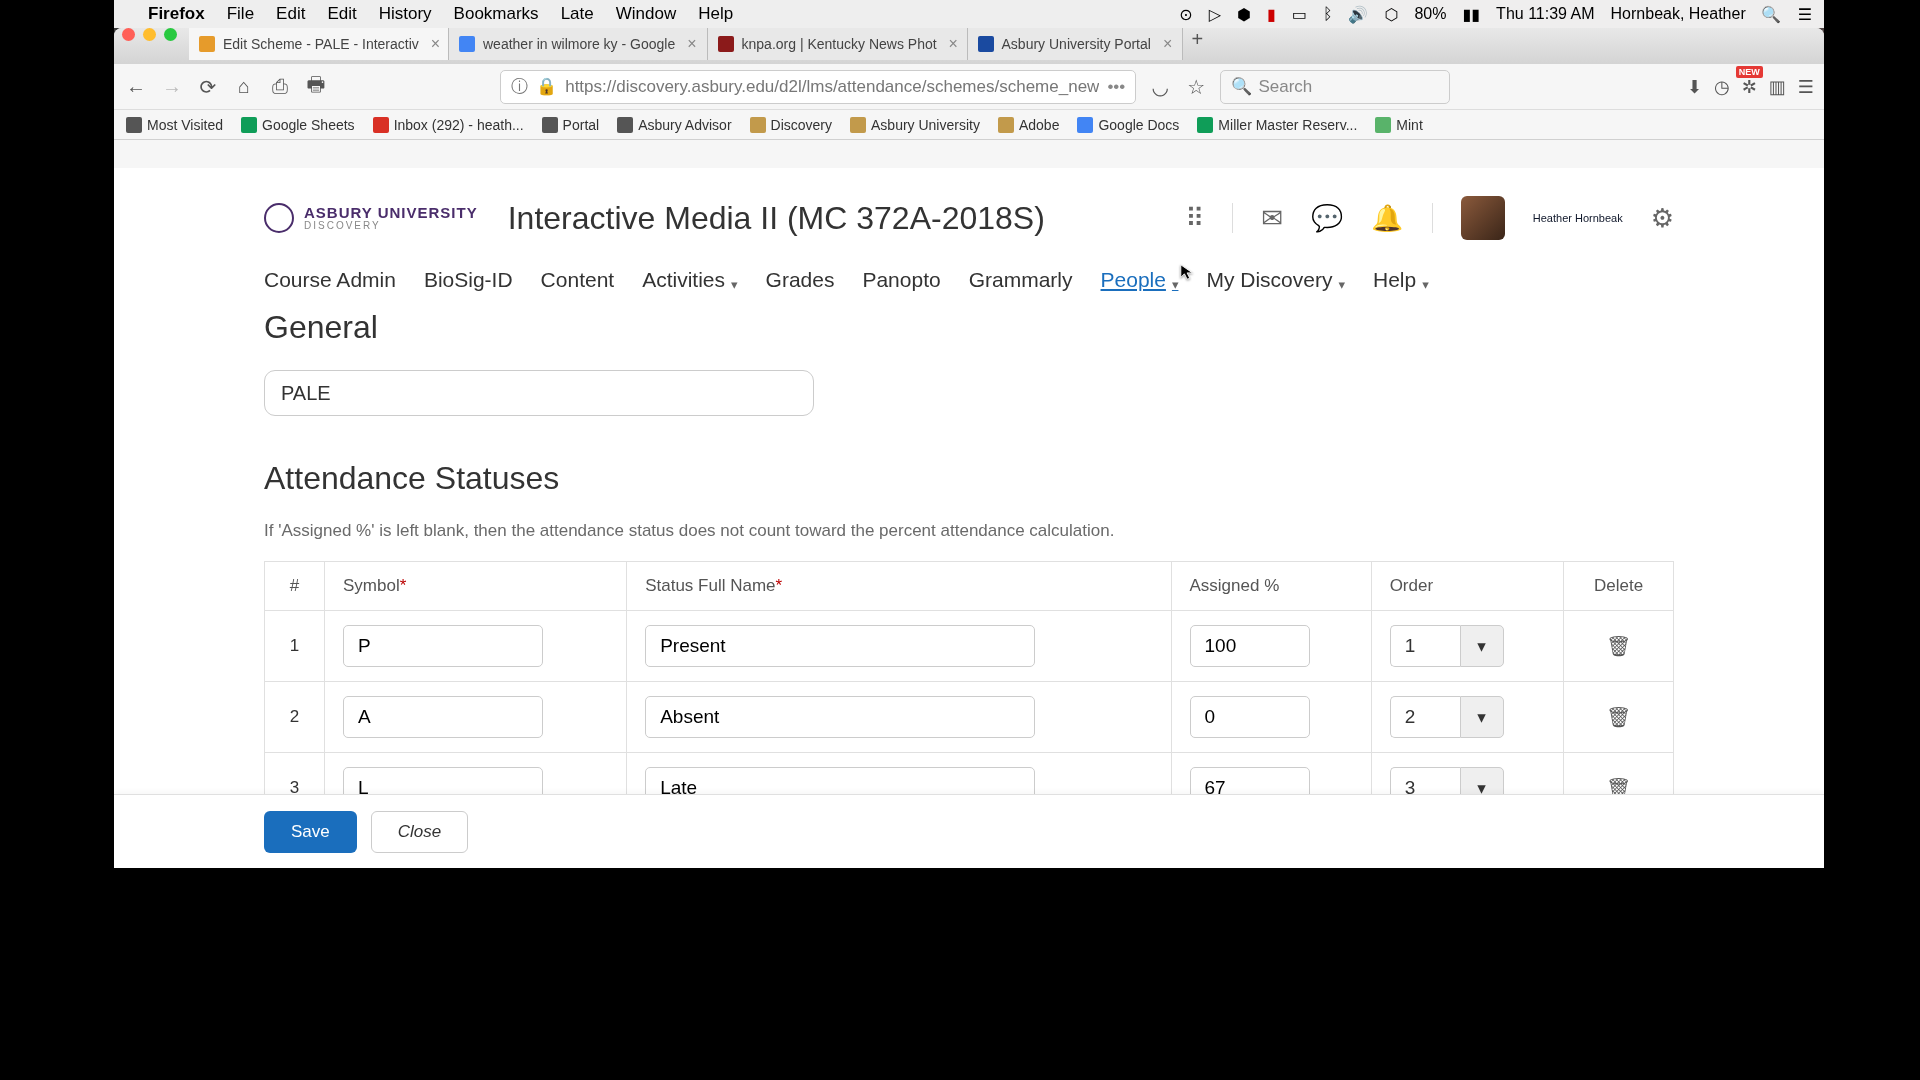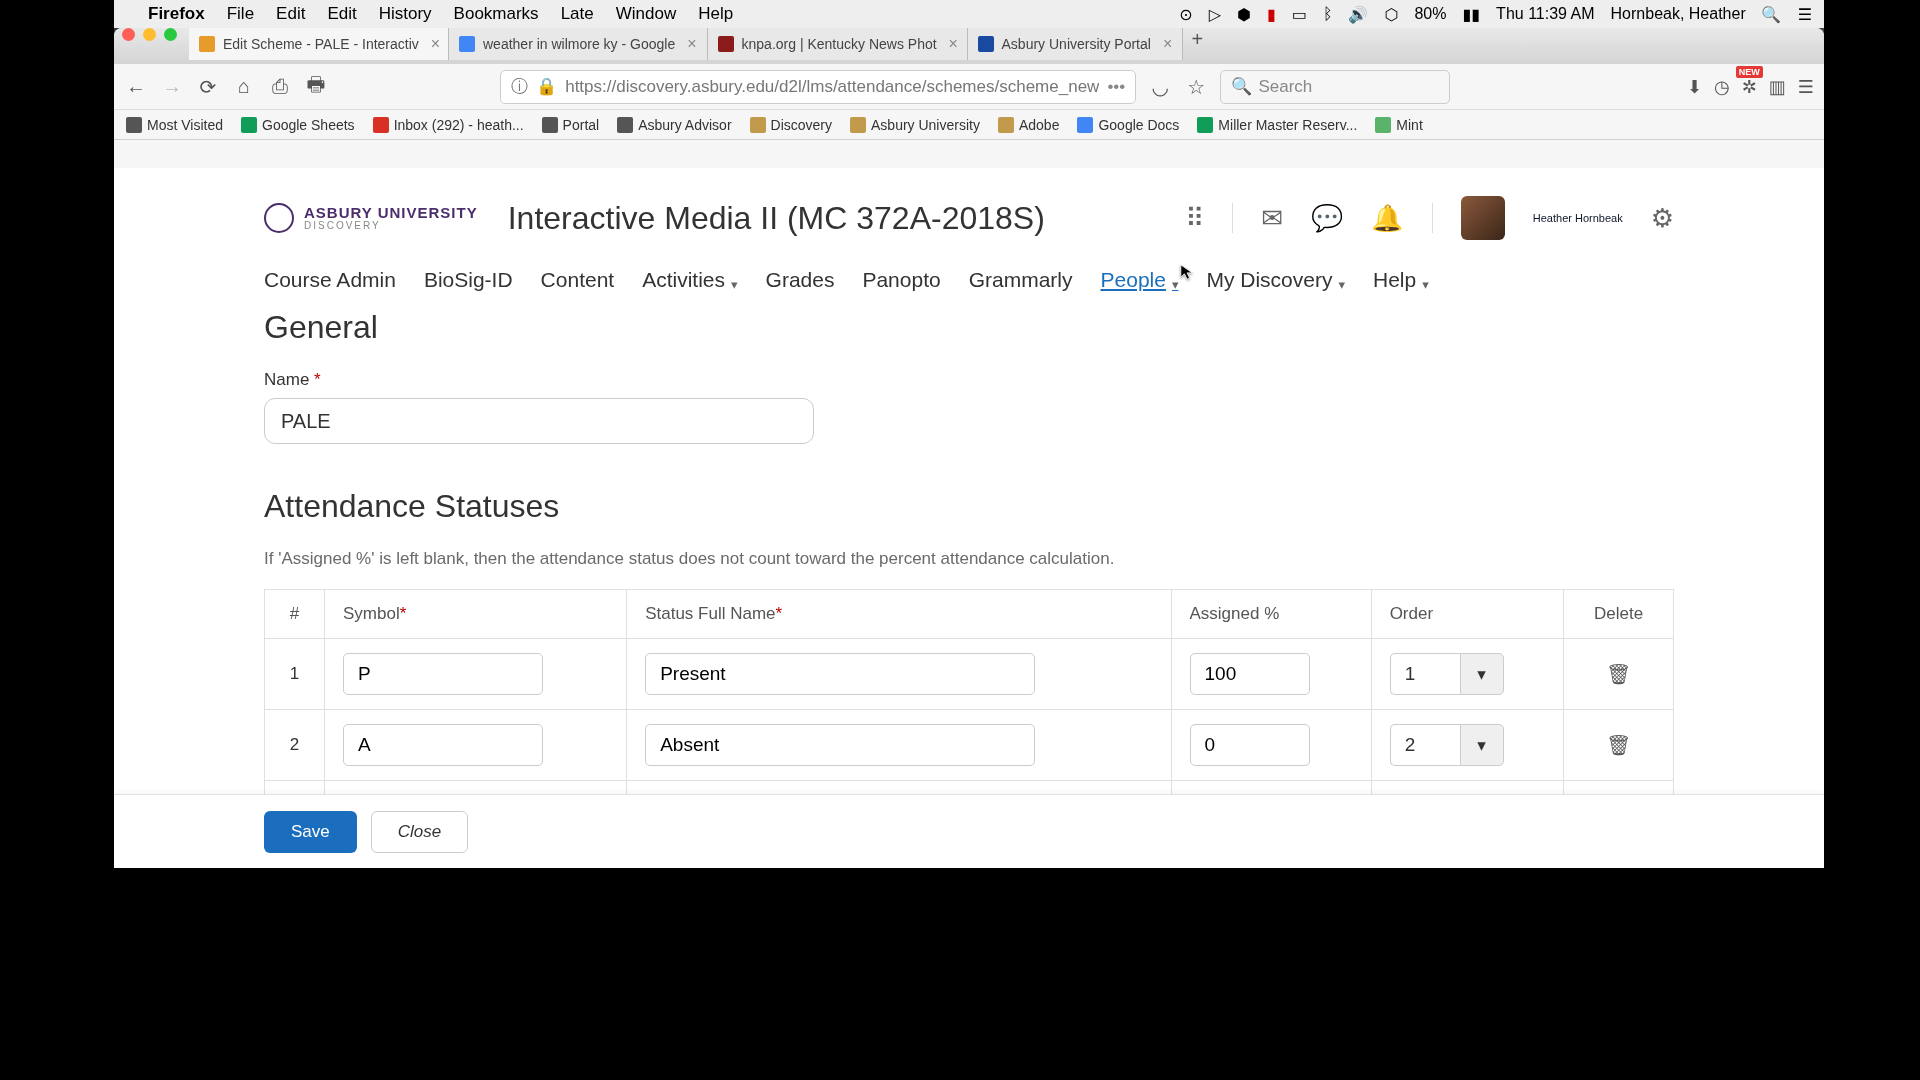--- a/index.html
+++ b/index.html
@@ -296,21 +296,20 @@
                 <span>My Discovery</span>
                 <span class="chevron">▾</span>
               </span>
               <span class="nav-item">
                 <span>Help</span>
                 <span class="chevron">▾</span>
               </span>
             </div>
 
           <h2 class="section-head">General</h2>
-          <div class="field-label"><span>Name</span> <span class="req-star">*</span></div>
           <input class="text-input" value="PALE" style="">
 
           <h2 class="section-head" style="margin-top:44px;">Attendance Statuses</h2>
           <div class="hint">If 'Assigned %' is left blank, then the attendance status does not count toward the percent attendance calculation.</div>
 
           <table class="att-table">
             <thead>
                 <tr>
               <th class="row-num">#</th>
               <th><span>Symbol</span><span class="req-star">*</span></th>

